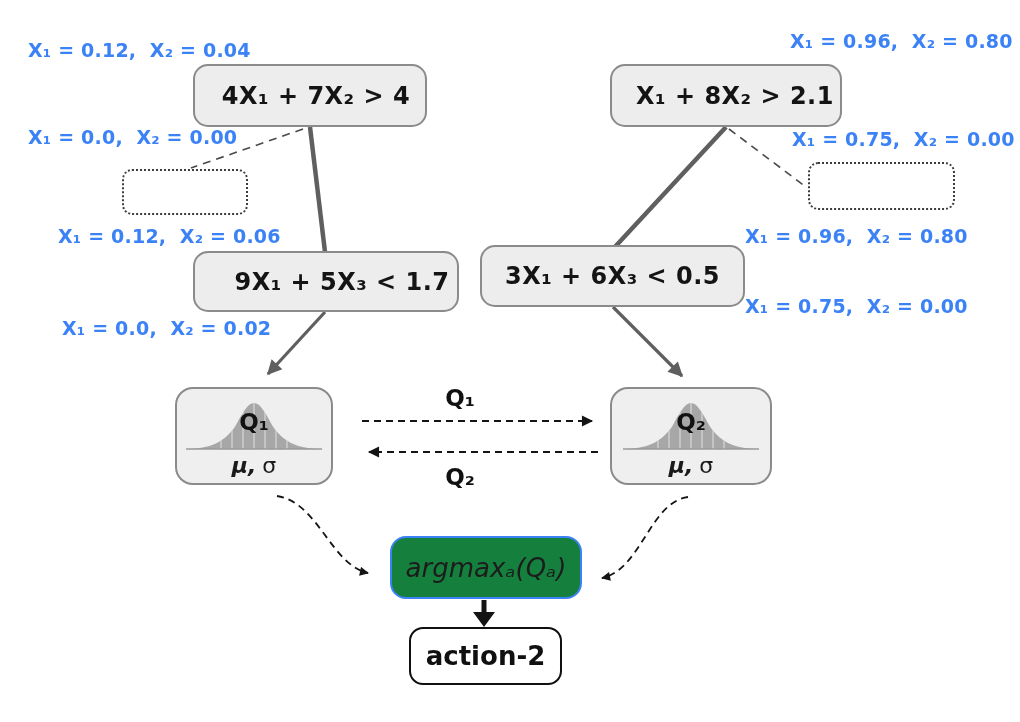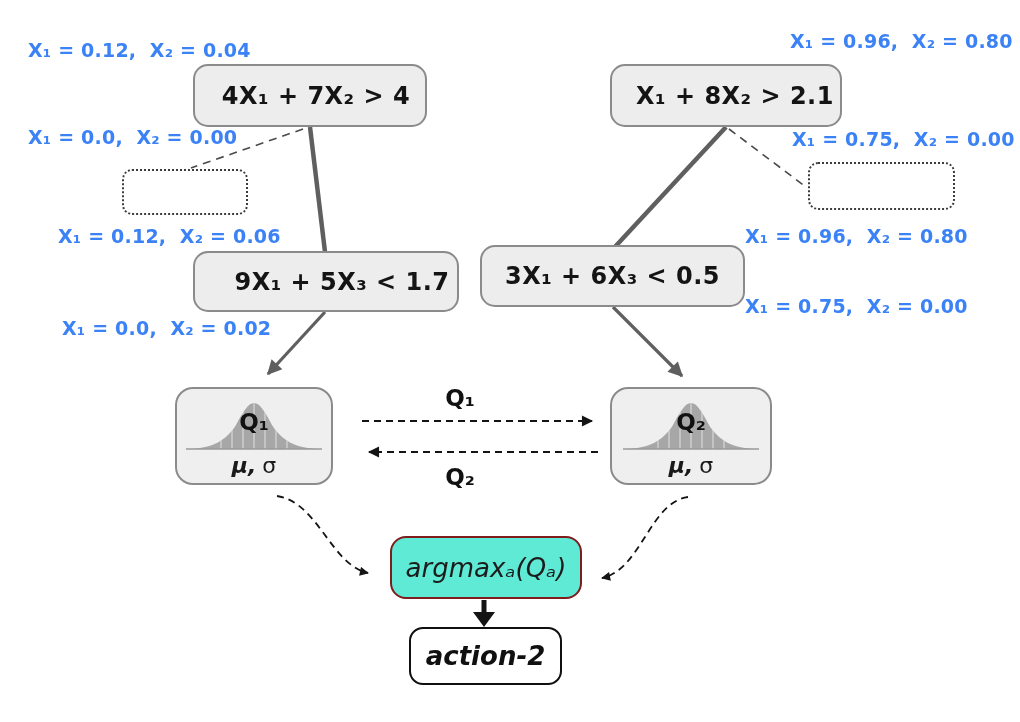--- a/index.html
+++ b/index.html
@@ -36,28 +36,28 @@
   .dotted-box{
     position:absolute;z-index:2;background:#ffffff;border:2px dotted #3c3c3c;border-radius:10px;
     box-sizing:border-box;
   }
   .exchange-label{
     position:absolute;z-index:2;width:80px;text-align:center;
     font-size:23px;font-weight:bold;color:#111;
   }
   .argmax-node{
     position:absolute;z-index:2;display:flex;align-items:center;justify-content:center;
-    background:#5eead4;border:2px solid #7f1d1d;border-radius:16px;box-sizing:border-box;
+    background:#15803d;border:2px solid #3b82f6;border-radius:16px;box-sizing:border-box;
   }
   .argmax-node .txt{font-style:italic;font-size:26px;color:#1c1c1c;white-space:pre;}
   .action-node{
     position:absolute;z-index:2;display:flex;align-items:center;justify-content:center;
     background:#ffffff;border:2.5px solid #101010;border-radius:14px;box-sizing:border-box;
   }
-  .action-node .txt{font-size:26px;font-weight:bold;color:#101010;font-style:italic;}
+  .action-node .txt{font-size:26px;font-weight:bold;color:#101010;}
 </style>
 </head>
 <body>
 
 <div class="canvas">
 
   <svg class="connectors">
     <defs>
       <marker id="m-gray" viewBox="0 0 10 10" refX="9" refY="5" markerWidth="6" markerHeight="4.6" orient="auto">
         <path d="M0,0 L10,5 L0,10 Z" fill="#5f5f5f"></path>

